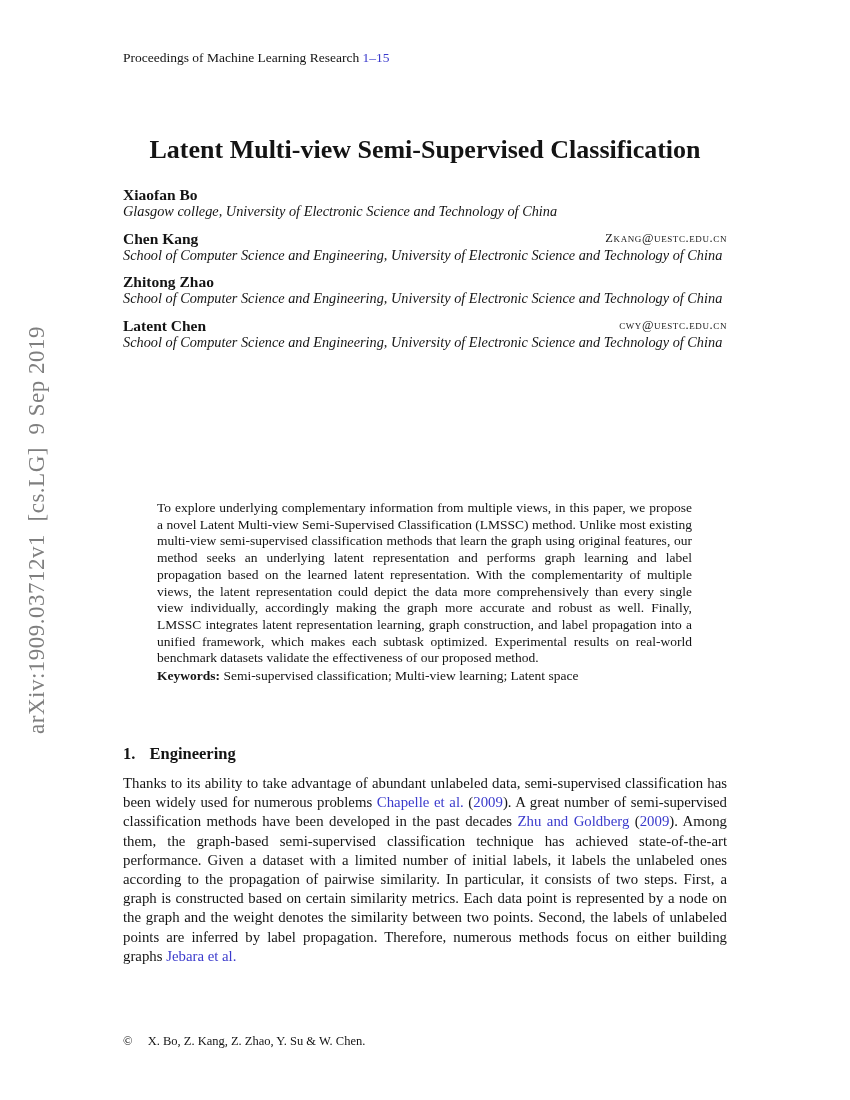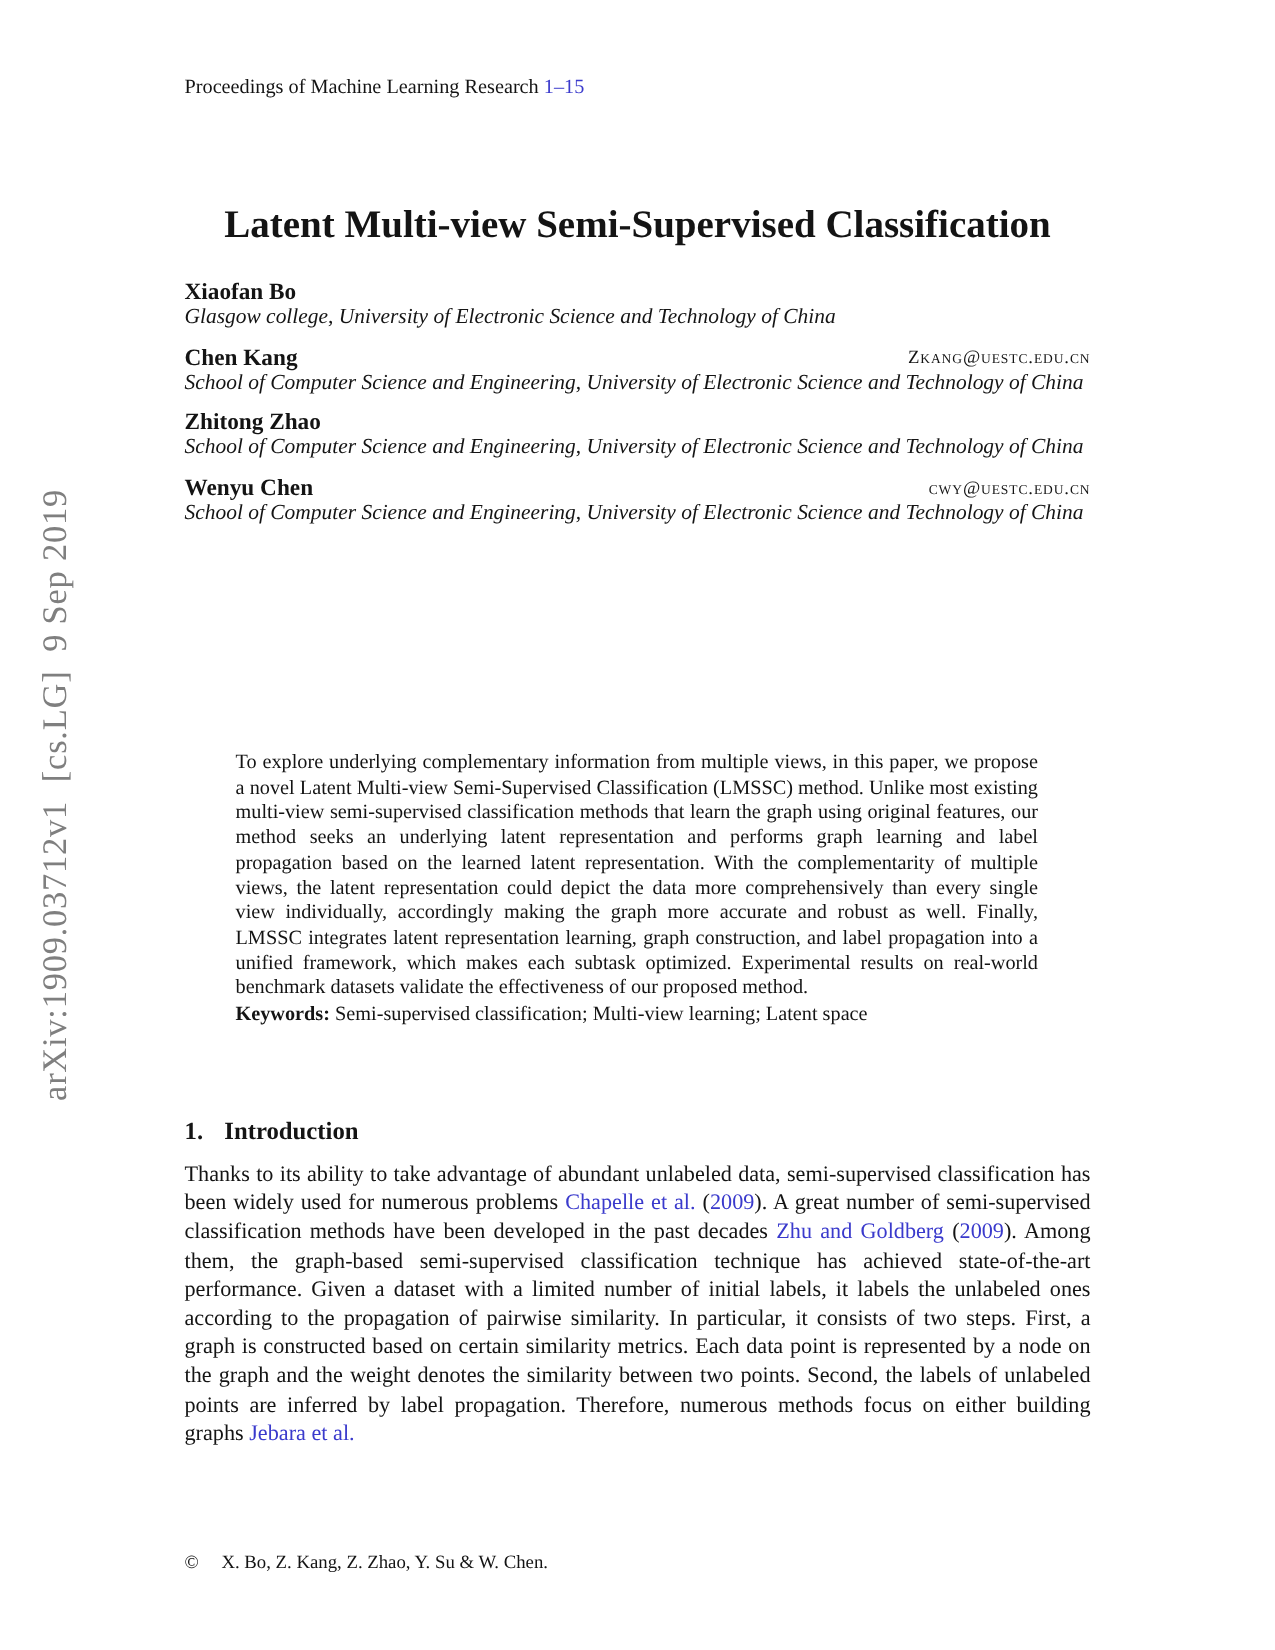--- a/index.html
+++ b/index.html
@@ -157,36 +157,36 @@
       <div class="author-line">
         <span class="author-name">Zhitong Zhao</span>
         <span class="author-email"></span>
       </div>
       <div class="author-affil">School of Computer Science and Engineering, University of Electronic Science and Technology of China</div>
     </div>
 
 
     <div class="author-entry">
       <div class="author-line">
-        <span class="author-name">Wenyu Chen</span>
+        <span class="author-name">Latent Chen</span>
         <span class="author-email">cwy@uestc.edu.cn</span>
       </div>
       <div class="author-affil">School of Computer Science and Engineering, University of Electronic Science and Technology of China</div>
     </div>
 
   </div>
 
   <div class="abstract">
     <p class="abstract-text">To explore underlying complementary information from multiple views, in this paper, we propose a novel Latent Multi-view Semi-Supervised Classification (LMSSC) method. Unlike most existing multi-view semi-supervised classification methods that learn the graph using original features, our method seeks an underlying latent representation and performs graph learning and label propagation based on the learned latent representation. With the complementarity of multiple views, the latent representation could depict the data more comprehensively than every single view individually, accordingly making the graph more accurate and robust as well. Finally, LMSSC integrates latent representation learning, graph construction, and label propagation into a unified framework, which makes each subtask optimized. Experimental results on real-world benchmark datasets validate the effectiveness of our proposed method.</p>
     <p class="keywords"><span class="seg-bold">Keywords:</span><span> Semi-supervised classification; Multi-view learning; Latent space</span></p>
   </div>
 
   <h2 class="section-heading">
     <span class="sec-num">1.</span>
-    <span>Introduction</span>
+    <span>Engineering</span>
   </h2>
 
   <p class="intro-par"><span>Thanks to its ability to take advantage of abundant unlabeled data, semi-supervised classification has been widely used for numerous problems </span><span class="seg-link">Chapelle et al.</span><span> (</span><span class="seg-link">2009</span><span>). A great number of semi-supervised classification methods have been developed in the past decades </span><span class="seg-link">Zhu and Goldberg</span><span> (</span><span class="seg-link">2009</span><span>). Among them, the graph-based semi-supervised classification technique has achieved state-of-the-art performance. Given a dataset with a limited number of initial labels, it labels the unlabeled ones according to the propagation of pairwise similarity. In particular, it consists of two steps. First, a graph is constructed based on certain similarity metrics. Each data point is represented by a node on the graph and the weight denotes the similarity between two points. Second, the labels of unlabeled points are inferred by label propagation. Therefore, numerous methods focus on either building graphs </span><span class="seg-link">Jebara et al.</span></p>
 
   <div class="footer">
     <span class="copy-symbol">©</span>
     <span>X. Bo, Z. Kang, Z. Zhao, Y. Su &amp; W. Chen.</span>
   </div>
 
 </div>

